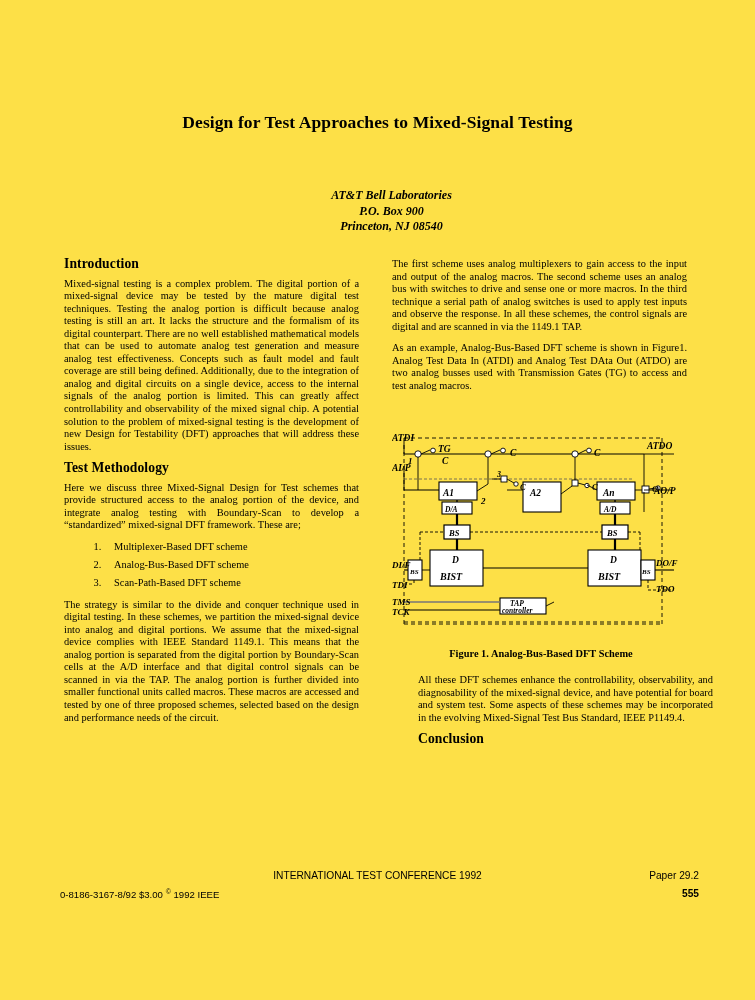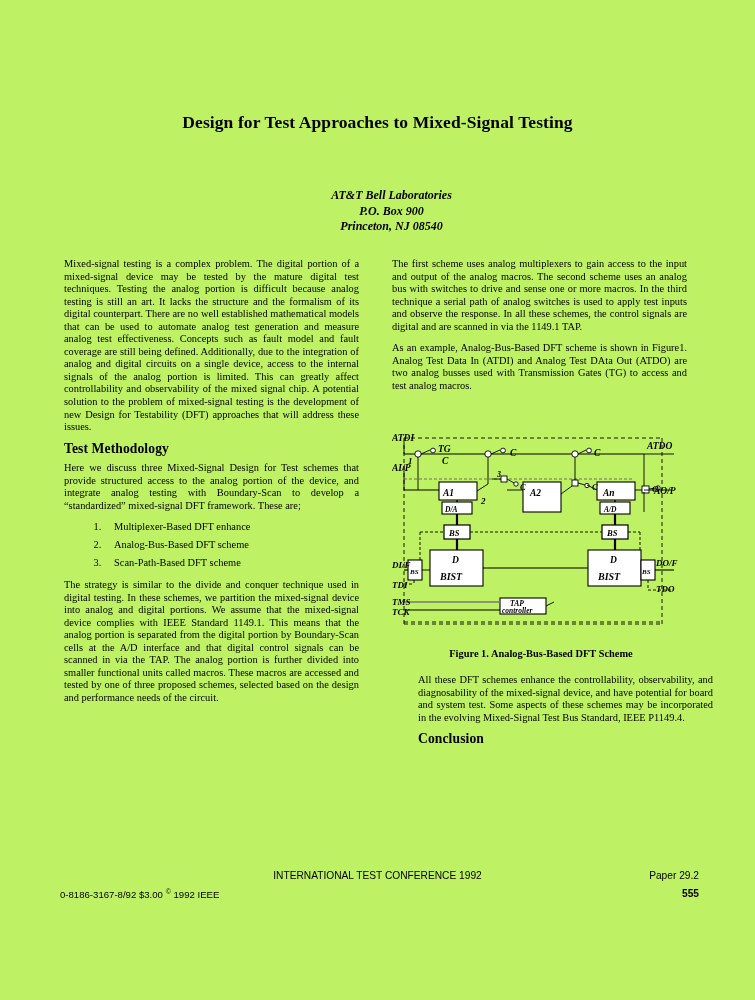--- a/index.html
+++ b/index.html
@@ -7,21 +7,21 @@
     position:relative;
     width:755px;height:1000px;
     margin:0 auto;
     background:#ffffff;
     overflow:hidden;
     font-family:"Liberation Serif", serif;
     color:#000;
   }
   .sheet{
     position:absolute;left:0;top:0;width:755px;height:1000px;
-    background:#bef264;
+    background:#fde047;
   }
 
   
   .title{
     position:absolute;left:0;top:112px;width:755px;text-align:center;
     font-size:17.5px;font-weight:bold;letter-spacing:.1px;
   }
   .author{
     position:absolute;left:0;top:152px;width:755px;text-align:center;
     font-size:12.5px;
@@ -85,27 +85,28 @@
   <div class="sheet">
 
     <div class="title">Design for Test Approaches to Mixed-Signal Testing</div>
     <div class="affil">
       <div>AT&amp;T Bell Laboratories</div>
       <div>P.O. Box 900</div>
       <div>Princeton, NJ 08540</div>
     </div>
 
     <div class="col col-left">
+      <h2 class="sec">Introduction</h2>
       <p class="para">Mixed-signal testing is a complex problem. The digital portion of a mixed-signal device may be tested by the mature digital test techniques. Testing the analog portion is difficult because analog testing is still an art. It lacks the structure and the formalism of its digital counterpart. There are no well established mathematical models that can be used to automate analog test generation and measure analog test effectiveness. Concepts such as fault model and fault coverage are still being defined. Additionally, due to the integration of analog and digital circuits on a single device, access to the internal signals of the analog portion is limited. This can greatly affect controllability and observability of the mixed signal chip. A potential solution to the problem of mixed-signal testing is the development of new Design for Testability (DFT) approaches that will address these issues.</p>
 
       <h2 class="sec sec-gap">Test Methodology</h2>
       <p class="para">Here we discuss three Mixed-Signal Design for Test schemes that provide structured access to the analog portion of the device, and integrate analog testing with Boundary-Scan to develop a “standardized” mixed-signal DFT framework. These are;</p>
 
       <ol class="items">
-        <li>Multiplexer-Based DFT enhance</li>
+        <li>Multiplexer-Based DFT scheme</li>
         <li>Analog-Bus-Based DFT scheme</li>
         <li>Scan-Path-Based DFT scheme</li>
       </ol>
 
       <p class="para">The strategy is similar to the divide and conquer technique used in digital testing. In these schemes, we partition the mixed-signal device into analog and digital portions. We assume that the mixed-signal device complies with IEEE Standard 1149.1. This means that the analog portion is separated from the digital portion by Boundary-Scan cells at the A/D interface and that digital control signals can be scanned in via the TAP. The analog portion is further divided into smaller functional units called macros. These macros are accessed and tested by one of three proposed schemes, selected based on the design and performance needs of the circuit.</p>
     </div>
 
     <div class="col col-right">
       <p class="para">The first scheme uses analog multiplexers to gain access to the input and output of the analog macros. The second scheme uses an analog bus with switches to drive and sense one or more macros. In the third technique a serial path of analog switches is used to apply test inputs and observe the response. In all these schemes, the control signals are digital and are scanned in via the 1149.1 TAP.</p>
       <p class="para">As an example, Analog-Bus-Based DFT scheme is shown in Figure1. Analog Test Data In (ATDI) and Analog Test DAta Out (ATDO) are two analog busses used with Transmission Gates (TG) to access and test analog macros.</p>

